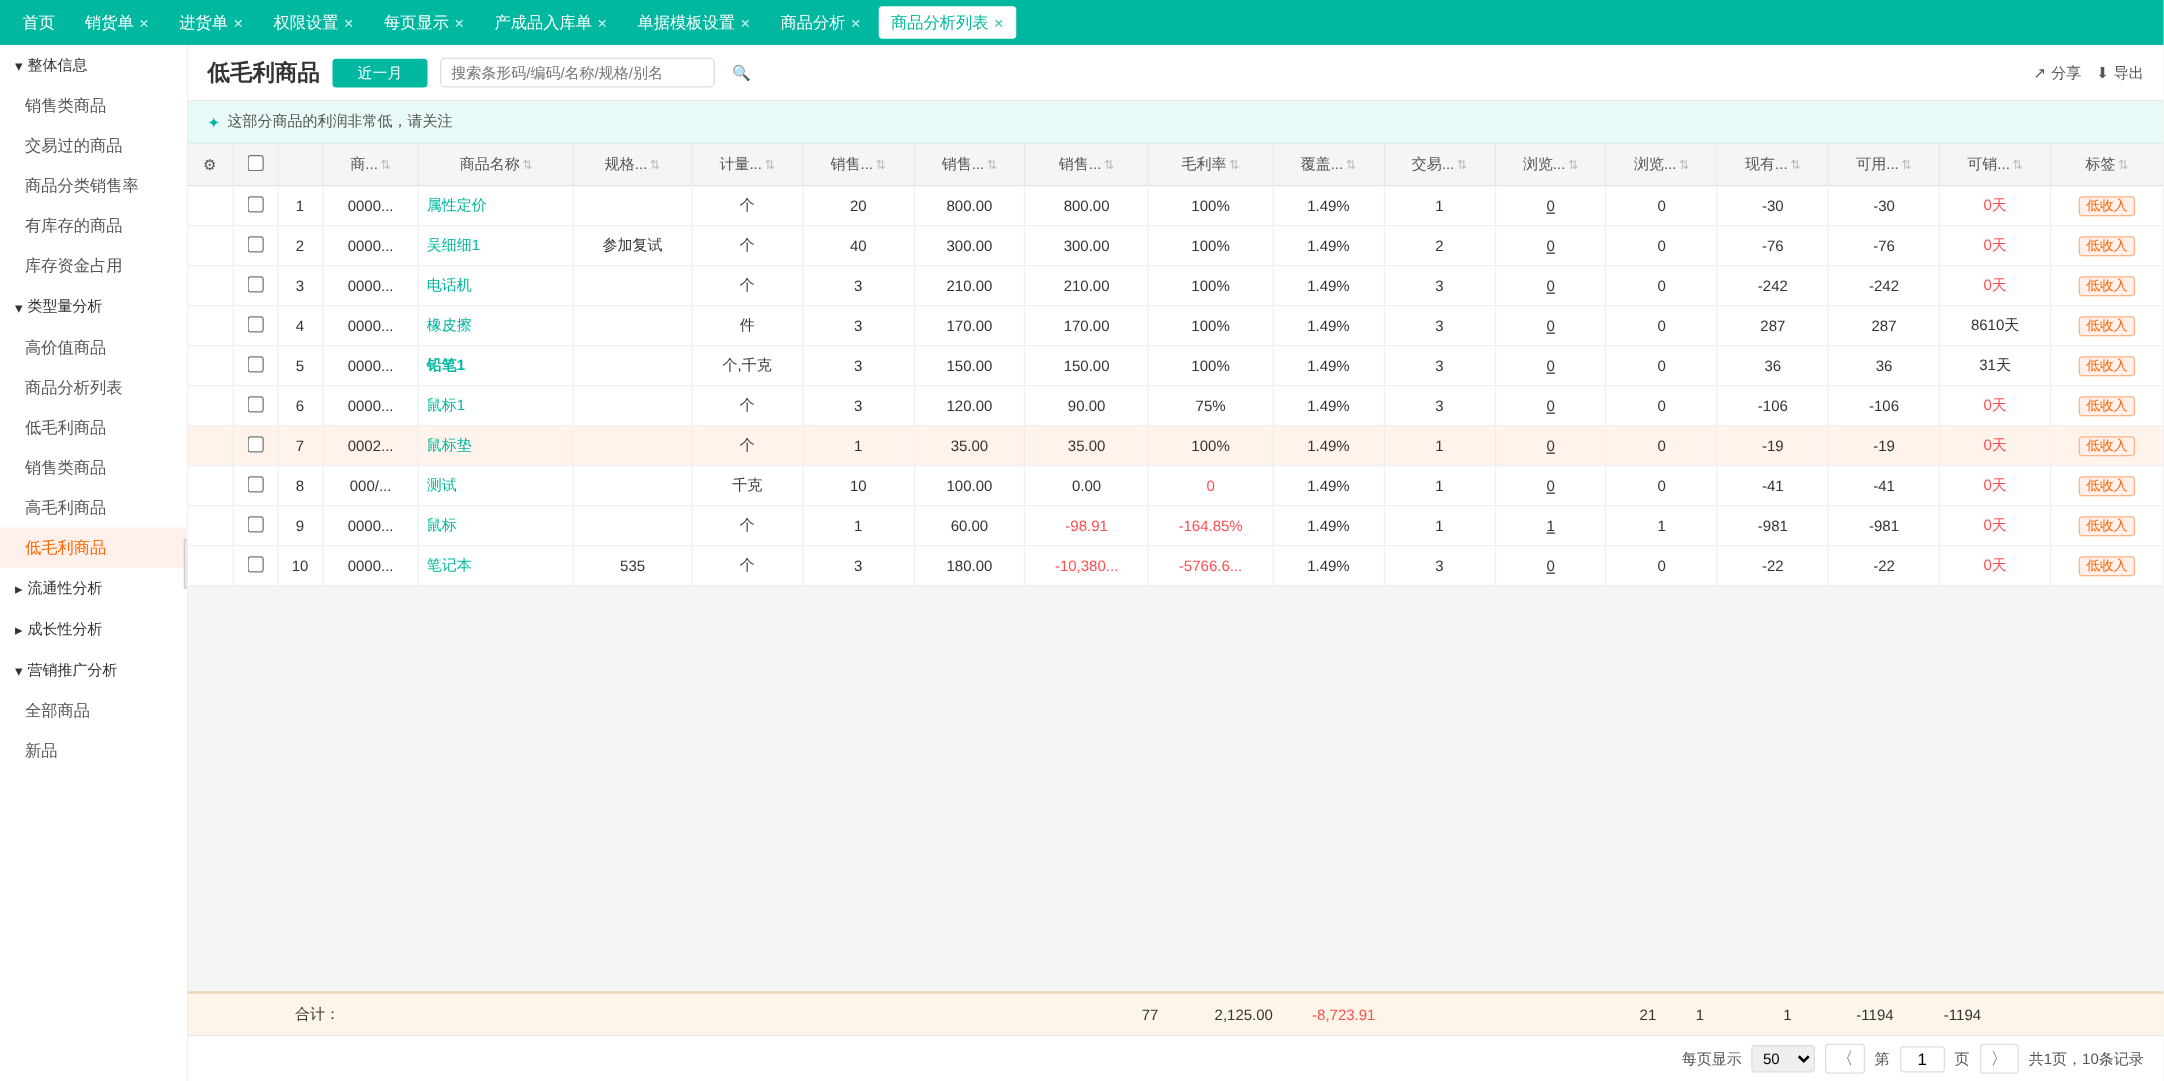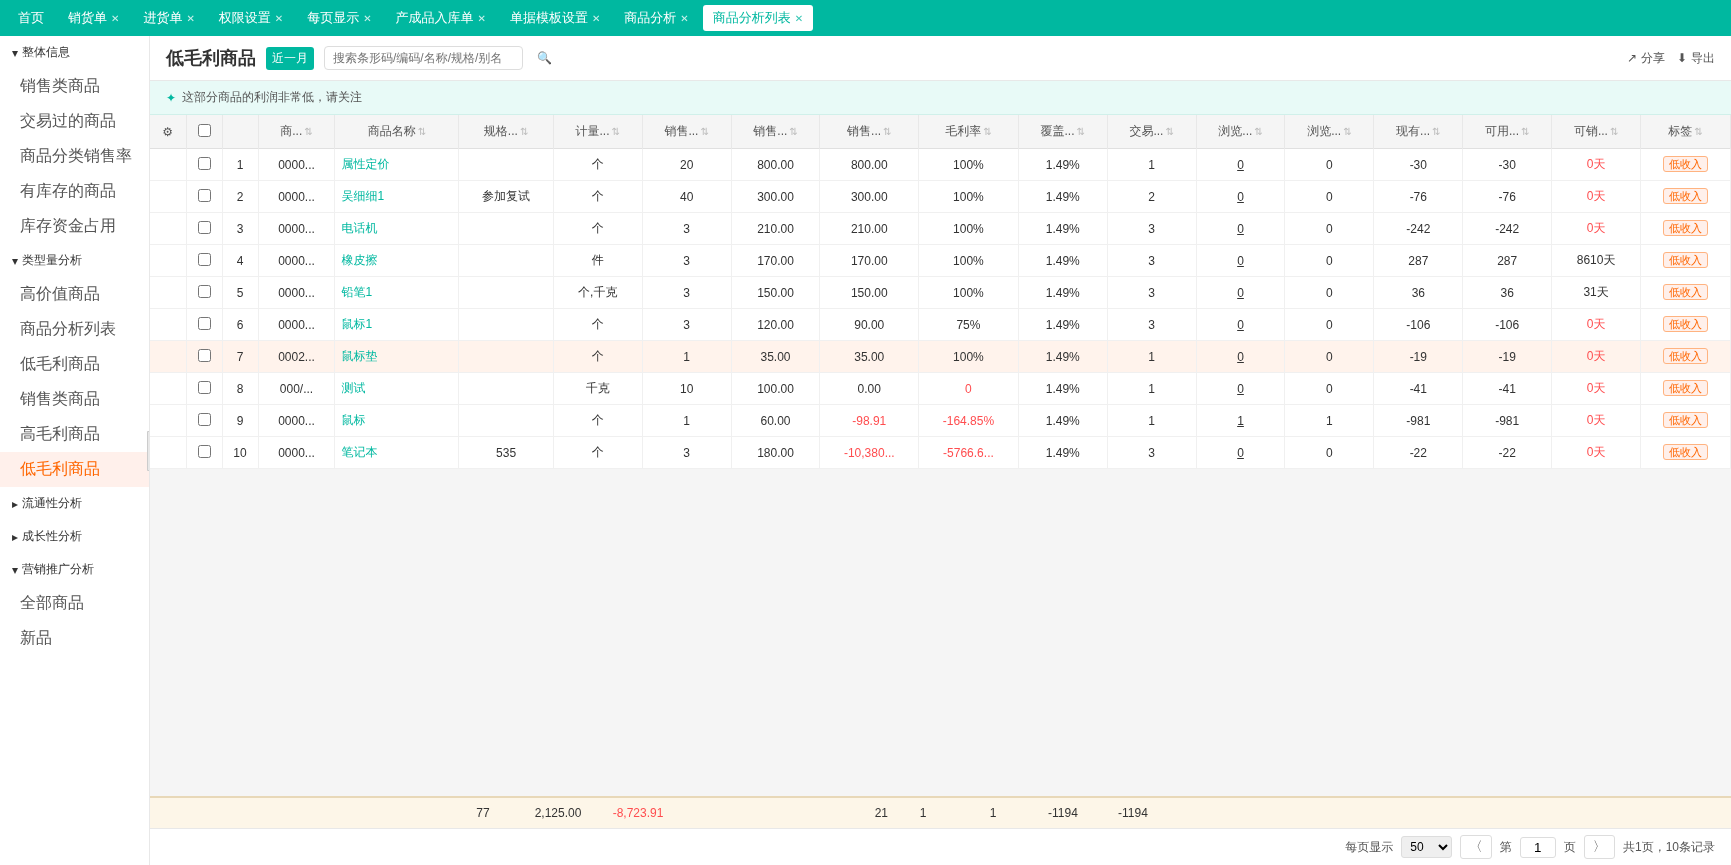--- a/index.html
+++ b/index.html
@@ -42,21 +42,21 @@
       align-items: center;
       padding: 8px 12px;
       color: #333;
       font-size: 12px;
       cursor: pointer;
       gap: 4px;
     }
     .sidebar-item {
       padding: 7px 12px 7px 20px;
       color: #555;
-      font-size: 16px;
+      font-size: 13px;
       cursor: pointer;
     }
     .sidebar-item.active { background: #fff0eb; color: #ff6600; }
 
     
     .content { flex: 1; overflow: hidden; display: flex; flex-direction: column; }
 
     
     .page-header {
       display: flex;
@@ -64,31 +64,31 @@
       padding: 10px 16px;
       background: #fff;
       border-bottom: 1px solid #e8e8e8;
       gap: 10px;
     }
     .page-title { font-size: 18px; font-weight: bold; color: #333; }
     .date-btn {
       background: #00b8a0;
       color: #fff;
       border: none;
-      padding: 3px 6px;
+      padding: 3px 20px;
       border-radius: 3px;
       cursor: pointer;
       font-size: 12px;
     }
     .search-box {
       border: 1px solid #ddd;
       border-radius: 4px;
       padding: 4px 8px;
       font-size: 12px;
-      width: 199px;
+      width: 220px;
       outline: none;
     }
     .search-icon { color: #aaa; cursor: pointer; margin-left: 4px; }
     .header-actions { margin-left: auto; display: flex; gap: 12px; align-items: center; }
     .action-btn { color: #555; cursor: pointer; font-size: 12px; display: flex; align-items: center; gap: 4px; }
 
     
     .notice-bar {
       background: #e8faf7;
       padding: 8px 16px;
@@ -420,21 +420,21 @@
       <td>287</td>
       <td>287</td>
       <td class="">8610天</td>
       <td><span class="tag-low-income">低收入</span></td>
     </tr>
             <tr>
       <td></td>
       <td><input type="checkbox" style=""></td>
       <td>5</td>
       <td>0000...</td>
-      <td class="align-left" style="color:#00b8a0; cursor:pointer;">铅笔1</td>
+      <td class="align-left" style="color:#00b8a0; cursor:pointer;font-weight:bold;">铅笔1</td>
       <td></td>
       <td>个,千克</td>
       <td>3</td>
       <td>150.00</td>
       <td class="">150.00</td>
       <td class="">100%</td>
       <td>1.49%</td>
       <td>3</td>
       <td class="underline">0</td>
       <td>0</td>
@@ -548,20 +548,23 @@
       <td class="text-red">0天</td>
       <td><span class="tag-low-income">低收入</span></td>
     </tr>
           </tbody>
       </table>
     </div>
 
     <div class="footer-totals">
       <div style="width:36px;"></div>
       <div style="width:36px;"></div>
+      <div style="flex:1; padding-left:8px;">
+        <span>合计：</span>
+      </div>
       <div style="width:80px; text-align:center;"></div>
       <div style="width:70px; text-align:center;"></div>
       <div style="width:70px; text-align:center;"></div>
       <div style="width:70px; text-align:center;">77</div>
       <div style="width:80px; text-align:center;">2,125.00</div>
       <div style="width:80px; text-align:center; color:#ff4d4f;">-8,723.91</div>
       <div style="width:70px; text-align:center;"></div>
       <div style="width:70px; text-align:center;"></div>
       <div style="width:70px; text-align:right;">21</div>
       <div style="width:70px; text-align:center;">1</div>

